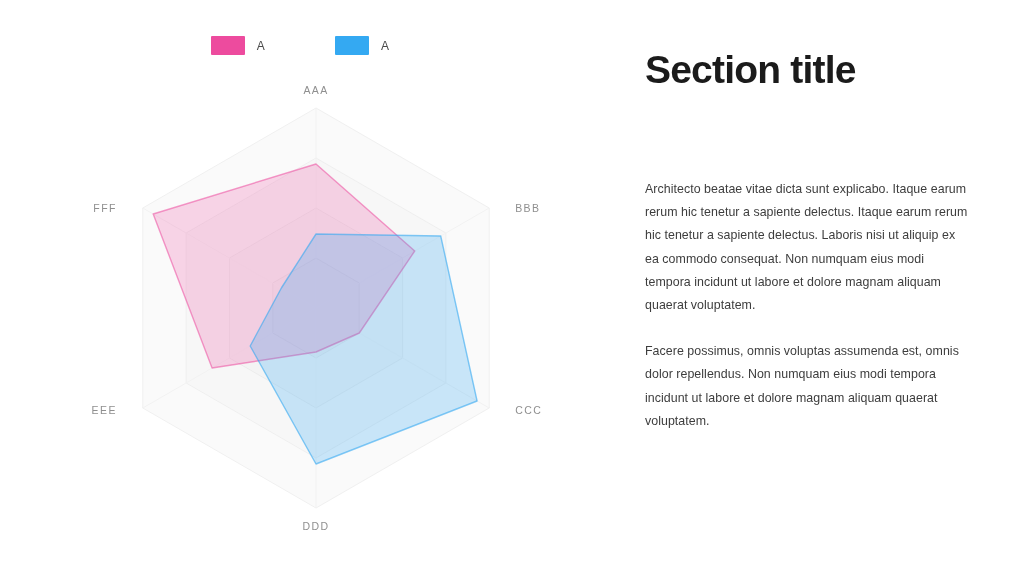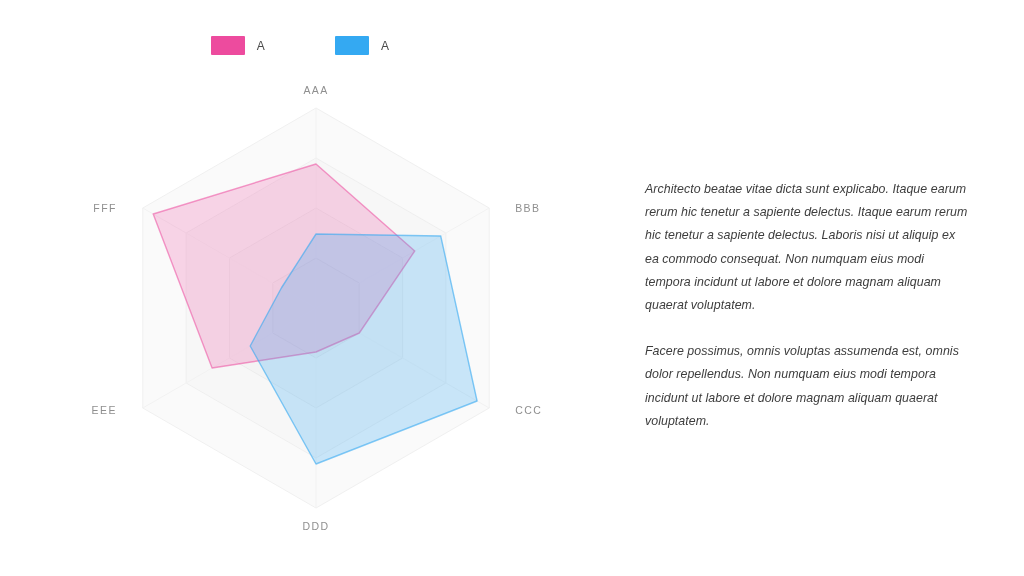--- a/index.html
+++ b/index.html
@@ -94,21 +94,20 @@
     left: 0;
     top: 178px;
     width: 326px;
   }
   .body-paragraph {
     font-size: 12.4px;
     color: #3d3d3d;
     line-height: 23.2px;
     margin: 0 0 23px 0;
     letter-spacing: 0.05px;
-    font-style: italic;
   }
   .body-paragraph:last-child { margin-bottom: 14px; }
 </style>
 </head>
 <body>
 
 <div id="chart-panel">
 
   <div id="legend">
     <div class="legend-item">
@@ -149,18 +148,19 @@
         <text x="515.2" y="359.0" text-anchor="start" class="axis-label">CCC</text>
         <text x="316.0" y="475.0" text-anchor="middle" class="axis-label">DDD</text>
         <text x="116.8" y="359.0" text-anchor="end" class="axis-label">EEE</text>
         <text x="116.8" y="157.0" text-anchor="end" class="axis-label">FFF</text>
       </g>
   </svg>
 
 </div>
 
 <div id="text-panel">
+  <h1 id="section-title">Section title</h1>
 
   <div id="body-copy">
     <p class="body-paragraph">Architecto beatae vitae dicta sunt explicabo. Itaque earum rerum hic tenetur a sapiente delectus. Itaque earum rerum hic tenetur a sapiente delectus. Laboris nisi ut aliquip ex ea commodo consequat. Non numquam eius modi tempora incidunt ut labore et dolore magnam aliquam quaerat voluptatem.</p>
     <p class="body-paragraph">Facere possimus, omnis voluptas assumenda est, omnis dolor repellendus. Non numquam eius modi tempora incidunt ut labore et dolore magnam aliquam quaerat voluptatem.</p>
   </div>
 </div>
 
 </body></html>

